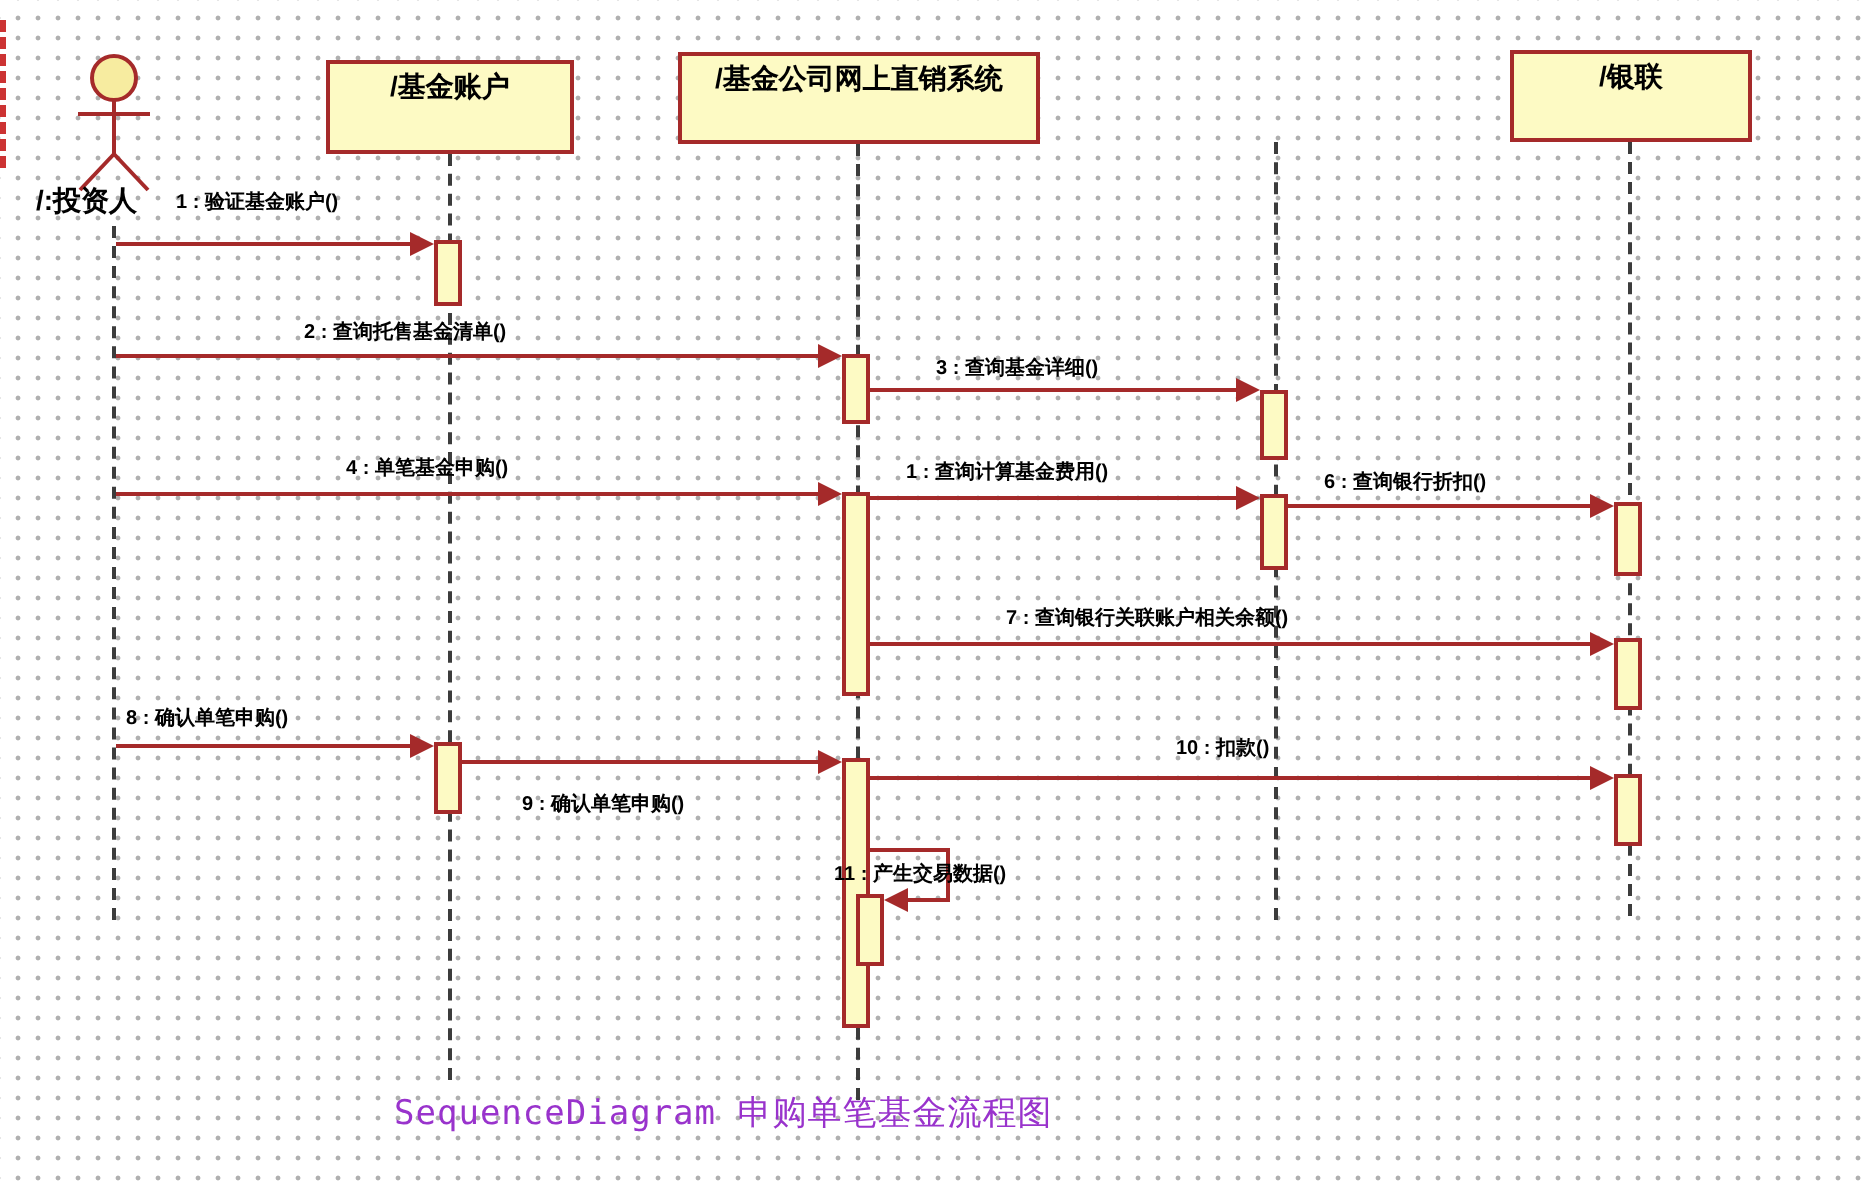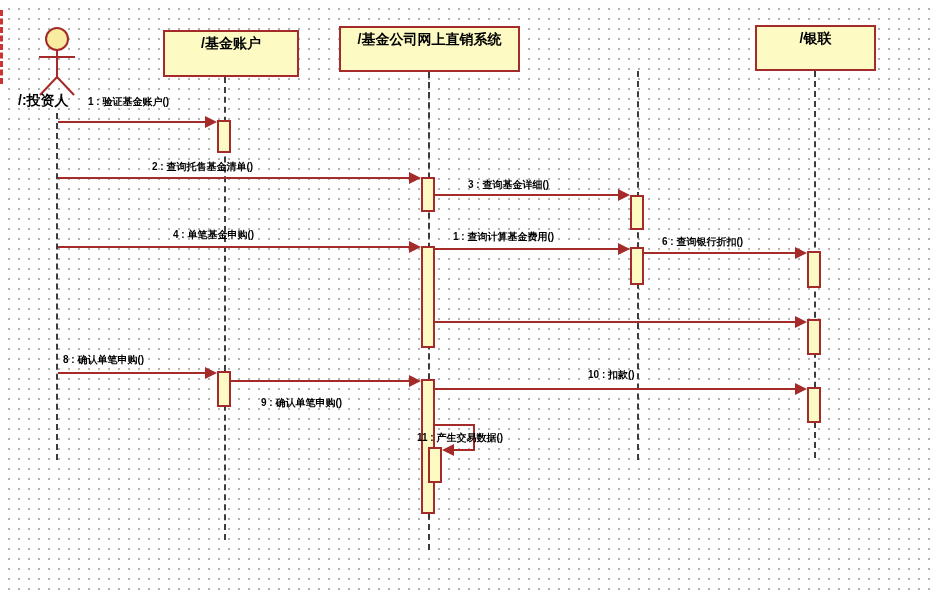--- a/index.html
+++ b/index.html
@@ -88,21 +88,21 @@
 
   <svg class="actor" width="44" height="74" viewBox="0 0 44 74">
     <circle cx="22" cy="14" r="11" fill="var(--head_fill)" stroke="var(--accent_line)" stroke-width="2"></circle>
     <line x1="22" y1="25" x2="22" y2="52" stroke="var(--accent_line)" stroke-width="2"></line>
     <line x1="4" y1="32" x2="40" y2="32" stroke="var(--accent_line)" stroke-width="2"></line>
     <line x1="22" y1="52" x2="5" y2="70" stroke="var(--accent_line)" stroke-width="2"></line>
     <line x1="22" y1="52" x2="39" y2="70" stroke="var(--accent_line)" stroke-width="2"></line>
   </svg>
   <div class="actor-label" style="left:18px;top:93px;">/:投资人</div>
 
-  <div class="obj-box" style="left:163px;top:30px;width:136px;height:47px;">
+  <div class="obj-box" style="left:163px;top:30px;width:124px;height:47px;">
     <span>/基金账户</span>
   </div>
   <div class="obj-box" style="left:339px;top:26px;width:181px;height:46px;">
     <span>/基金公司网上直销系统</span>
   </div>
   <div class="obj-box" style="left:755px;top:25px;width:121px;height:46px;">
     <span>/银联</span>
   </div>
 
   <div class="lifeline" style="left:56px;top:113px;height:347px;"></div>
@@ -139,20 +139,21 @@
   <div class="ah" style="left:409px;top:241px;"></div>
 
   <div class="msg-label" style="left:453px;top:229px;">1 : 查询计算基金费用()</div>
   <div class="msg-line" style="left:435px;top:248px;width:183px;"></div>
   <div class="ah" style="left:618px;top:243px;"></div>
 
   <div class="msg-label" style="left:662px;top:234px;">6 : 查询银行折扣()</div>
   <div class="msg-line" style="left:644px;top:252px;width:151px;"></div>
   <div class="ah" style="left:795px;top:247px;"></div>
 
+  <div class="msg-label" style="left:503px;top:302px;">7 : 查询银行关联账户相关余额()</div>
   <div class="msg-line" style="left:435px;top:321px;width:360px;"></div>
   <div class="ah" style="left:795px;top:316px;"></div>
 
   <div class="msg-label" style="left:63px;top:352px;">8 : 确认单笔申购()</div>
   <div class="msg-line" style="left:58px;top:372px;width:147px;"></div>
   <div class="ah" style="left:205px;top:367px;"></div>
 
   <div class="msg-label" style="left:261px;top:359px;margin-top:36px;">9 : 确认单笔申购()</div>
   <div class="msg-line" style="left:231px;top:380px;width:178px;"></div>
   <div class="ah" style="left:409px;top:375px;"></div>
@@ -161,14 +162,15 @@
   <div class="msg-line" style="left:435px;top:388px;width:360px;"></div>
   <div class="ah" style="left:795px;top:383px;"></div>
 
   <div class="msg-line" style="left:435px;top:424px;width:40px;"></div>
   <div class="msg-vline" style="left:473px;top:424px;height:27px;"></div>
   <div class="msg-line" style="left:454px;top:449px;width:21px;"></div>
   <div class="ah-l" style="left:442px;top:444px;"></div>
   <div class="act-bar" style="left:428px;top:447px;height:36px;"></div>
   <div class="msg-label" style="left:417px;top:430px;">11 : 产生交易数据()</div>
 
+  <div class="caption">SequenceDiagram 申购单笔基金流程图</div>
 
 </div>
 
 </body></html>

